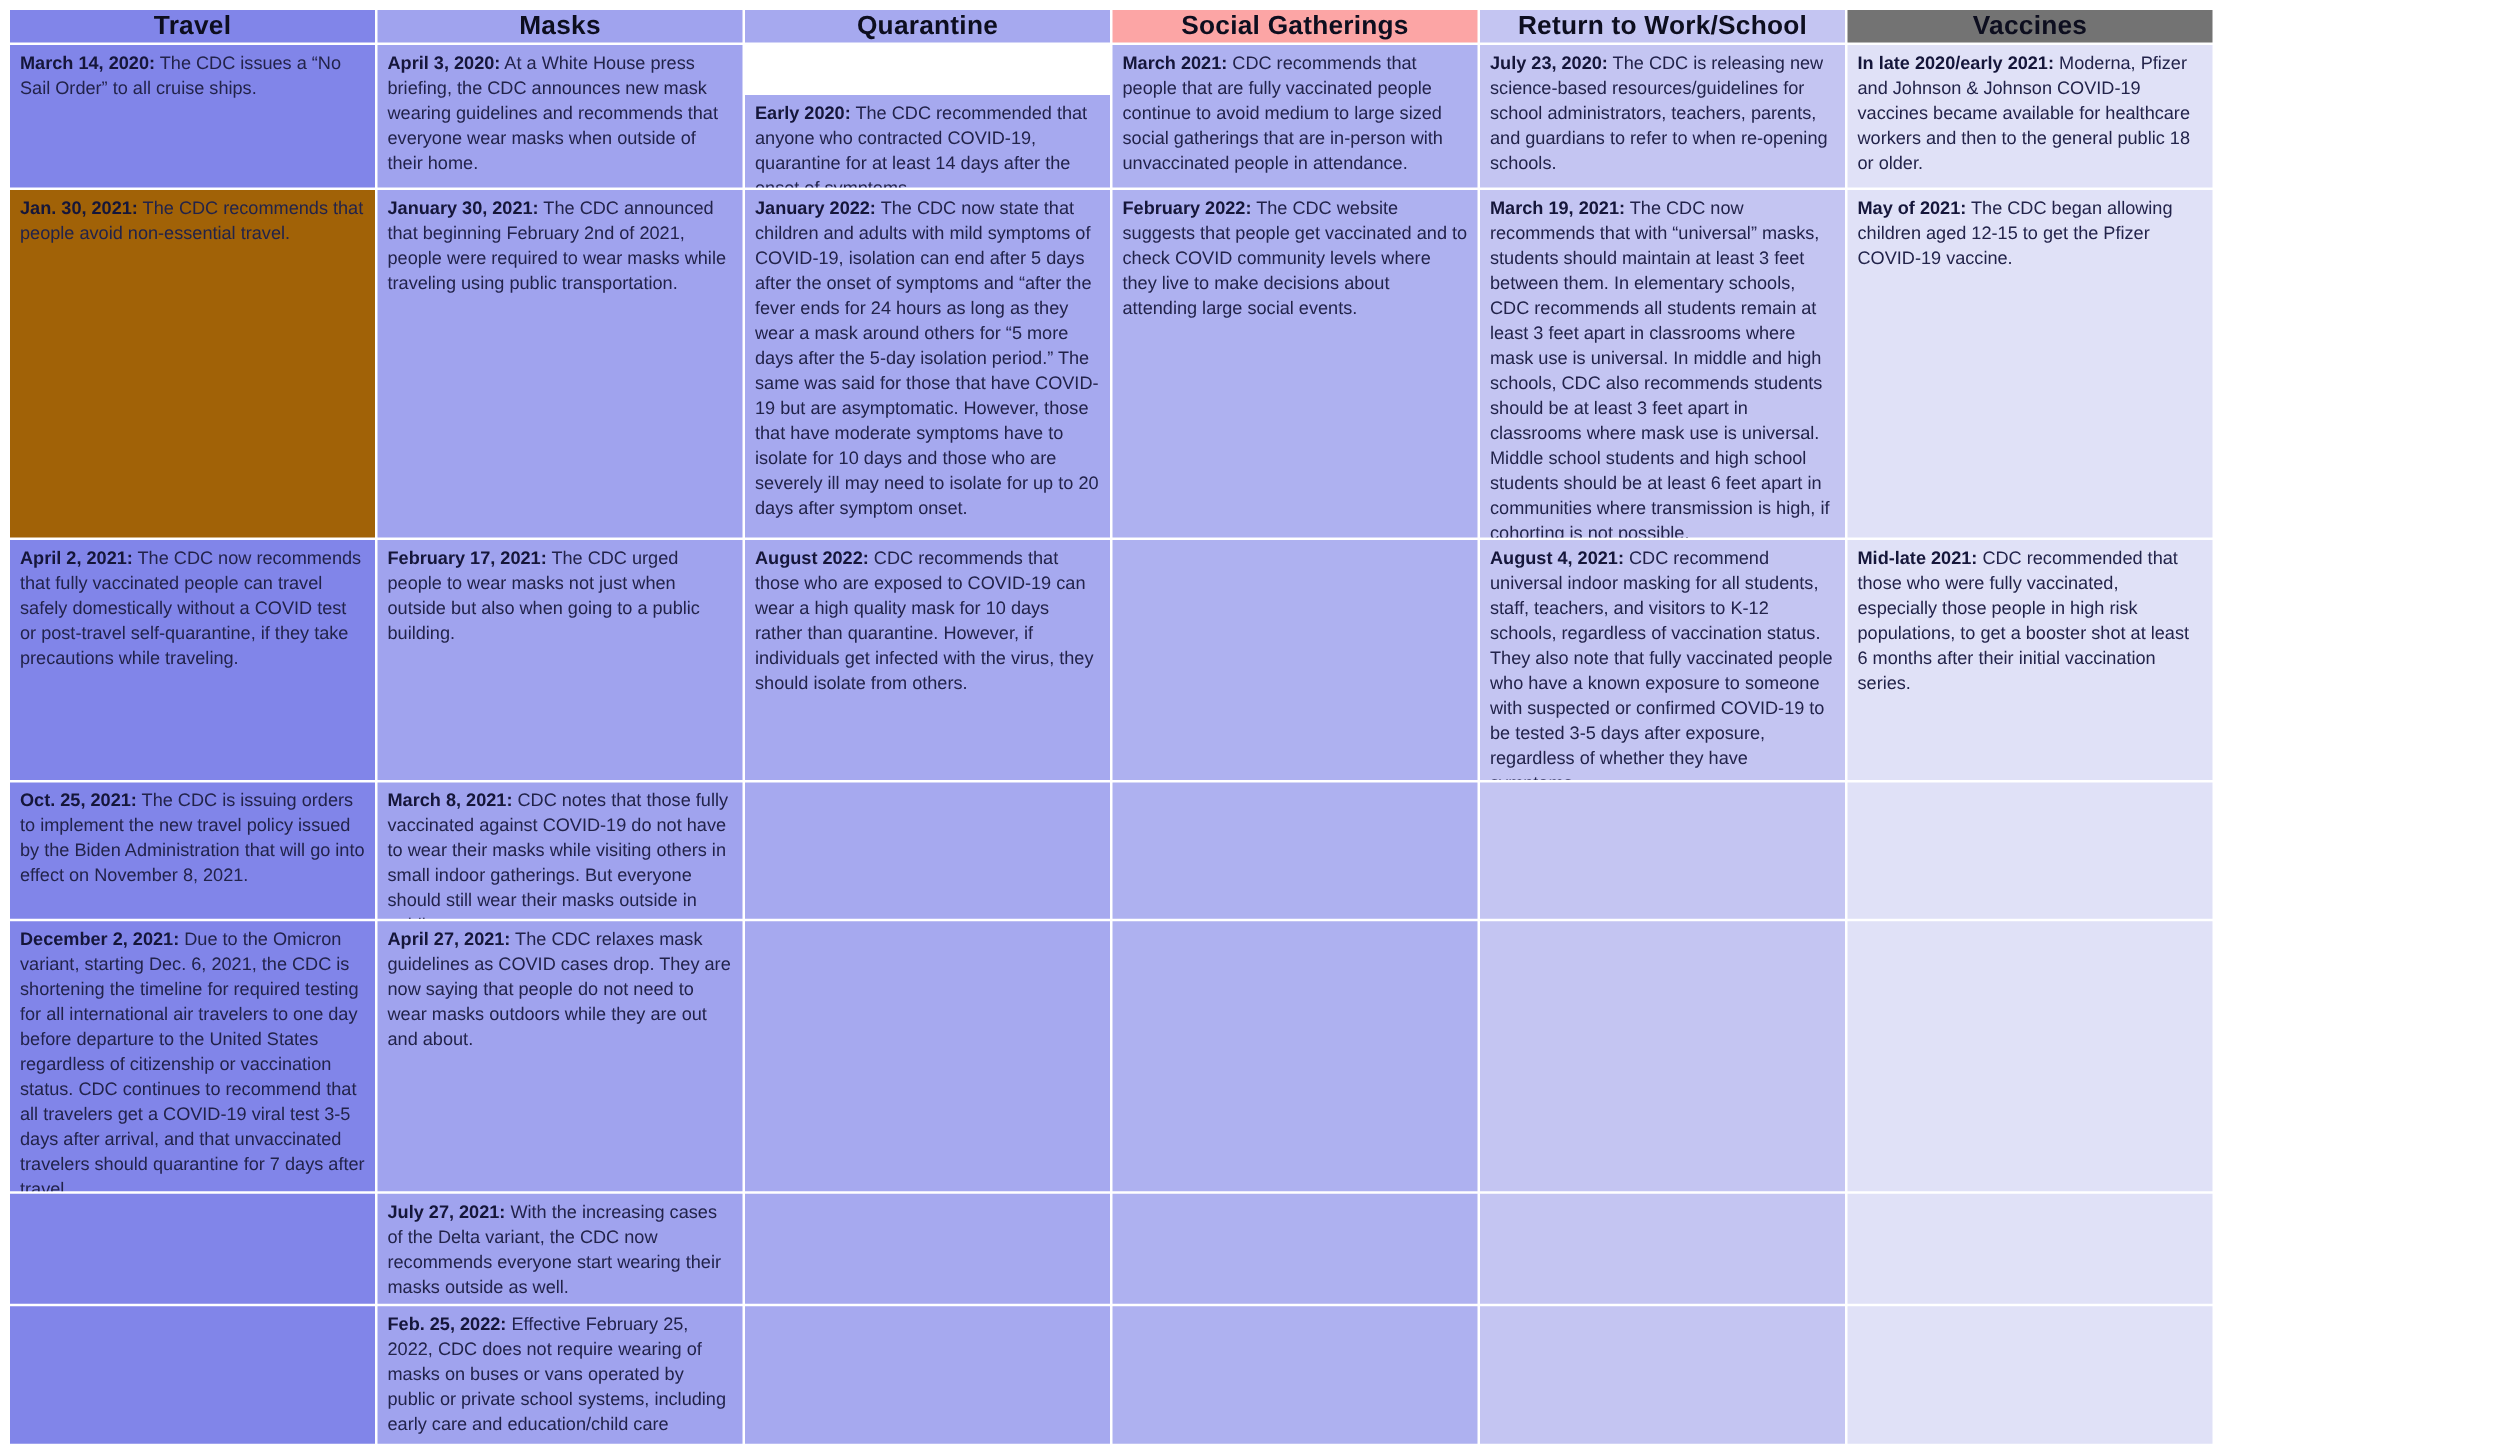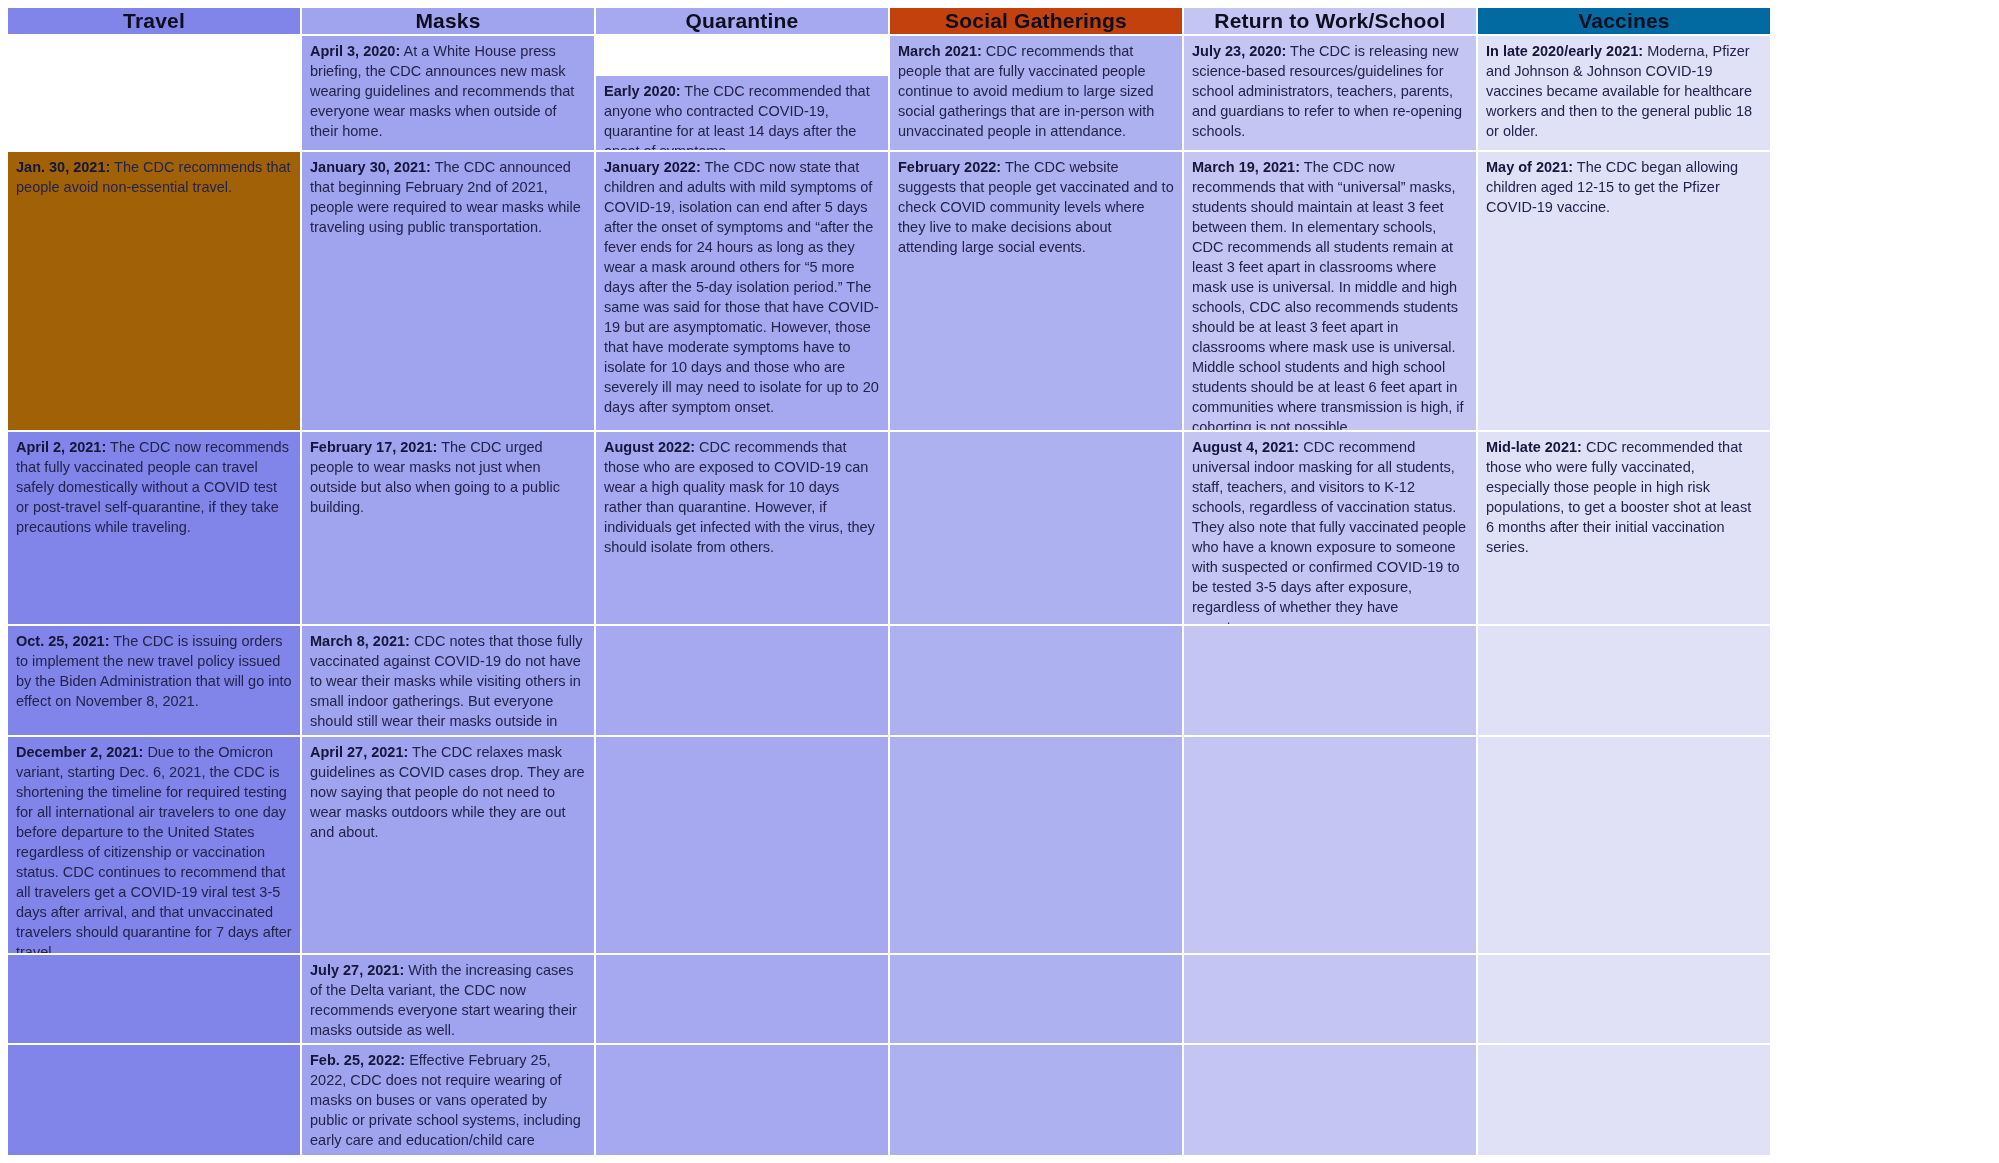--- a/index.html
+++ b/index.html
@@ -47,20 +47,21 @@
     color: #15163a;
     font-weight: 700;
   }
 </style>
 </head>
 <body>
 
 <div class="page">
   <div class="timeline-table" id="timeline-table" style="grid-template-rows: 26px 114px 278px 192px 109px 216px 88px 1fr;">
       <div class="col-header" style="background: rgb(129, 133, 233); grid-area: 1 / 1;">Travel</div>
+      <div class="cell" style="background: rgb(129, 133, 233); grid-area: 2 / 1;"><b>March 14, 2020:</b><span> The CDC issues a “No Sail Order” to all cruise ships.</span></div>
       <div class="cell" style="background: #a16207; grid-area: 3 / 1;"><b>Jan. 30, 2021:</b><span> The CDC recommends that people avoid non-essential travel.</span></div>
       <div class="cell" style="background: rgb(129, 133, 233); grid-area: 4 / 1;"><b>April 2, 2021:</b><span> The CDC now recommends that fully vaccinated people can travel safely domestically without a COVID test or post-travel self-quarantine, if they take precautions while traveling.</span></div>
       <div class="cell" style="background: rgb(129, 133, 233); grid-area: 5 / 1;"><b>Oct. 25, 2021:</b><span> The CDC is issuing orders to implement the new travel policy issued by the Biden Administration that will go into effect on November 8, 2021.</span></div>
       <div class="cell" style="background: rgb(129, 133, 233); grid-area: 6 / 1;"><b>December 2, 2021:</b><span> Due to the Omicron variant, starting Dec. 6, 2021, the CDC is shortening the timeline for required testing for all international air travelers to one day before departure to the United States regardless of citizenship or vaccination status. CDC continues to recommend that all travelers get a COVID-19 viral test 3-5 days after arrival, and that unvaccinated travelers should quarantine for 7 days after travel.</span></div>
       <div class="cell" style="background: rgb(129, 133, 233); grid-area: 7 / 1;"></div>
       <div class="cell" style="background: rgb(129, 133, 233); grid-area: 8 / 1;"></div>
       <div class="col-header" style="background: rgb(160, 163, 238); grid-area: 1 / 2;">Masks</div>
       <div class="cell" style="background: rgb(160, 163, 238); grid-area: 2 / 2;"><b>April 3, 2020:</b><span> At a White House press briefing, the CDC announces new mask wearing guidelines and recommends that everyone wear masks when outside of their home.</span></div>
       <div class="cell" style="background: rgb(160, 163, 238); grid-area: 3 / 2;"><b>January 30, 2021:</b><span> The CDC announced that beginning February 2nd of 2021, people were required to wear masks while traveling using public transportation.</span></div>
       <div class="cell" style="background: rgb(160, 163, 238); grid-area: 4 / 2;"><b>February 17, 2021:</b><span> The CDC urged people to wear masks not just when outside but also when going to a public building.</span></div>
@@ -69,37 +70,37 @@
       <div class="cell" style="background: rgb(160, 163, 238); grid-area: 7 / 2;"><b>July 27, 2021:</b><span> With the increasing cases of the Delta variant, the CDC now recommends everyone start wearing their masks outside as well.</span></div>
       <div class="cell" style="background: rgb(160, 163, 238); grid-area: 8 / 2;"><b>Feb. 25, 2022:</b><span> Effective February 25, 2022, CDC does not require wearing of masks on buses or vans operated by public or private school systems, including early care and education/child care programs.</span></div>
       <div class="col-header" style="background: rgb(166, 169, 239); grid-area: 1 / 3;">Quarantine</div>
       <div class="cell" style="background: rgb(166, 169, 239); grid-area: 2 / 3; margin-top: 40px;"><b>Early 2020:</b><span> The CDC recommended that anyone who contracted COVID-19, quarantine for at least 14 days after the onset of symptoms.</span></div>
       <div class="cell" style="background: rgb(166, 169, 239); grid-area: 3 / 3;"><b>January 2022:</b><span> The CDC now state that children and adults with mild symptoms of COVID-19, isolation can end after 5 days after the onset of symptoms and “after the fever ends for 24 hours as long as they wear a mask around others for “5 more days after the 5-day isolation period.” The same was said for those that have COVID-19 but are asymptomatic. However, those that have moderate symptoms have to isolate for 10 days and those who are severely ill may need to isolate for up to 20 days after symptom onset.</span></div>
       <div class="cell" style="background: rgb(166, 169, 239); grid-area: 4 / 3;"><b>August 2022:</b><span> CDC recommends that those who are exposed to COVID-19 can wear a high quality mask for 10 days rather than quarantine. However, if individuals get infected with the virus, they should isolate from others.</span></div>
       <div class="cell" style="background: rgb(166, 169, 239); grid-area: 5 / 3;"></div>
       <div class="cell" style="background: rgb(166, 169, 239); grid-area: 6 / 3;"></div>
       <div class="cell" style="background: rgb(166, 169, 239); grid-area: 7 / 3;"></div>
       <div class="cell" style="background: rgb(166, 169, 239); grid-area: 8 / 3;"></div>
-      <div class="col-header" style="background: #c2410c; grid-area: 1 / 4;">Social Gatherings</div>
+      <div class="col-header" style="background: #fca5a5; grid-area: 1 / 4;">Social Gatherings</div>
       <div class="cell" style="background: rgb(174, 177, 240); grid-area: 2 / 4;"><b>March 2021:</b><span> CDC recommends that people that are fully vaccinated people continue to avoid medium to large sized social gatherings that are in-person with unvaccinated people in attendance.</span></div>
       <div class="cell" style="background: rgb(174, 177, 240); grid-area: 3 / 4;"><b>February 2022:</b><span> The CDC website suggests that people get vaccinated and to check COVID community levels where they live to make decisions about attending large social events.</span></div>
       <div class="cell" style="background: rgb(174, 177, 240); grid-area: 4 / 4;"></div>
       <div class="cell" style="background: rgb(174, 177, 240); grid-area: 5 / 4;"></div>
       <div class="cell" style="background: rgb(174, 177, 240); grid-area: 6 / 4;"></div>
       <div class="cell" style="background: rgb(174, 177, 240); grid-area: 7 / 4;"></div>
       <div class="cell" style="background: rgb(174, 177, 240); grid-area: 8 / 4;"></div>
       <div class="col-header" style="background: rgb(196, 197, 242); grid-area: 1 / 5;">Return to Work/School</div>
       <div class="cell" style="background: rgb(196, 197, 242); grid-area: 2 / 5;"><b>July 23, 2020:</b><span> The CDC is releasing new science-based resources/guidelines for school administrators, teachers, parents, and guardians to refer to when re-opening schools.</span></div>
       <div class="cell" style="background: rgb(196, 197, 242); grid-area: 3 / 5;"><b>March 19, 2021:</b><span> The CDC now recommends that with “universal” masks, students should maintain at least 3 feet between them. In elementary schools, CDC recommends all students remain at least 3 feet apart in classrooms where mask use is universal. In middle and high schools, CDC also recommends students should be at least 3 feet apart in classrooms where mask use is universal. Middle school students and high school students should be at least 6 feet apart in communities where transmission is high, if cohorting is not possible.</span></div>
       <div class="cell" style="background: rgb(196, 197, 242); grid-area: 4 / 5;"><b>August 4, 2021:</b><span> CDC recommend universal indoor masking for all students, staff, teachers, and visitors to K-12 schools, regardless of vaccination status. They also note that fully vaccinated people who have a known exposure to someone with suspected or confirmed COVID-19 to be tested 3-5 days after exposure, regardless of whether they have symptoms.</span></div>
       <div class="cell" style="background: rgb(196, 197, 242); grid-area: 5 / 5;"></div>
       <div class="cell" style="background: rgb(196, 197, 242); grid-area: 6 / 5;"></div>
       <div class="cell" style="background: rgb(196, 197, 242); grid-area: 7 / 5;"></div>
       <div class="cell" style="background: rgb(196, 197, 242); grid-area: 8 / 5;"></div>
-      <div class="col-header" style="background: #0369a1; grid-area: 1 / 6;">Vaccines</div>
+      <div class="col-header" style="background: #737373; grid-area: 1 / 6;">Vaccines</div>
       <div class="cell" style="background: rgb(224, 225, 247); grid-area: 2 / 6;"><b>In late 2020/early 2021:</b><span> Moderna, Pfizer and Johnson &amp; Johnson COVID-19 vaccines became available for healthcare workers and then to the general public 18 or older.</span></div>
       <div class="cell" style="background: rgb(224, 225, 247); grid-area: 3 / 6;"><b>May of 2021:</b><span> The CDC began allowing children aged 12-15 to get the Pfizer COVID-19 vaccine.</span></div>
       <div class="cell" style="background: rgb(224, 225, 247); grid-area: 4 / 6;"><b>Mid-late 2021:</b><span> CDC recommended that those who were fully vaccinated, especially those people in high risk populations, to get a booster shot at least 6 months after their initial vaccination series.</span></div>
       <div class="cell" style="background: rgb(224, 225, 247); grid-area: 5 / 6;"></div>
       <div class="cell" style="background: rgb(224, 225, 247); grid-area: 6 / 6;"></div>
       <div class="cell" style="background: rgb(224, 225, 247); grid-area: 7 / 6;"></div>
       <div class="cell" style="background: rgb(224, 225, 247); grid-area: 8 / 6;"></div>
     </div>
 </div>
 

